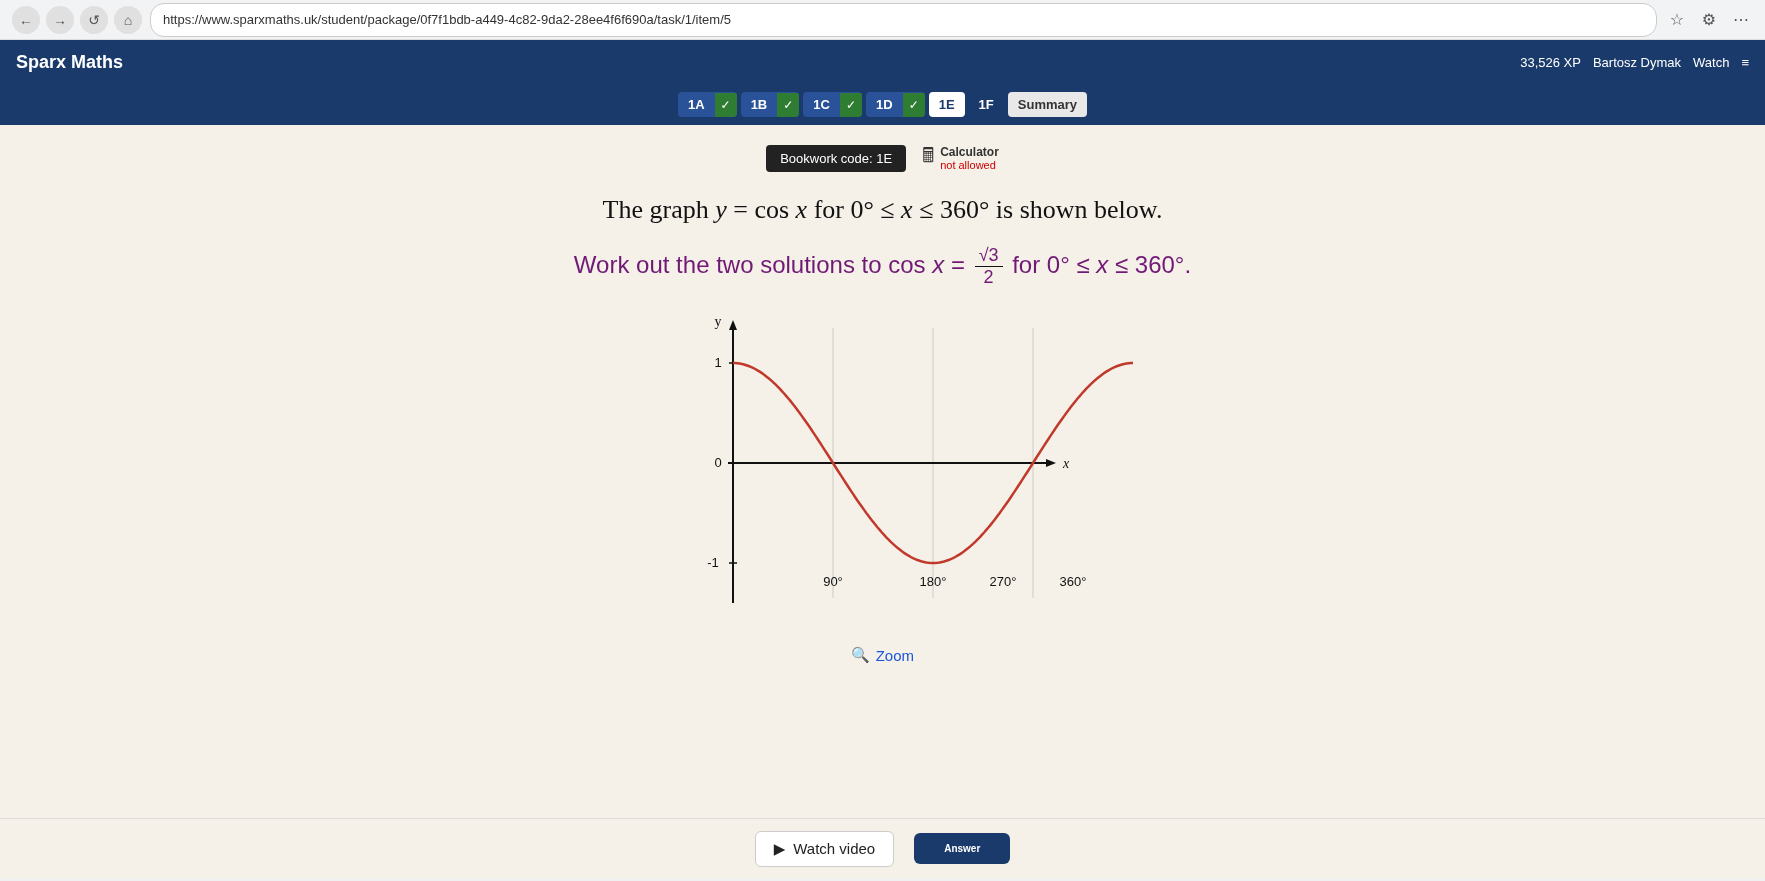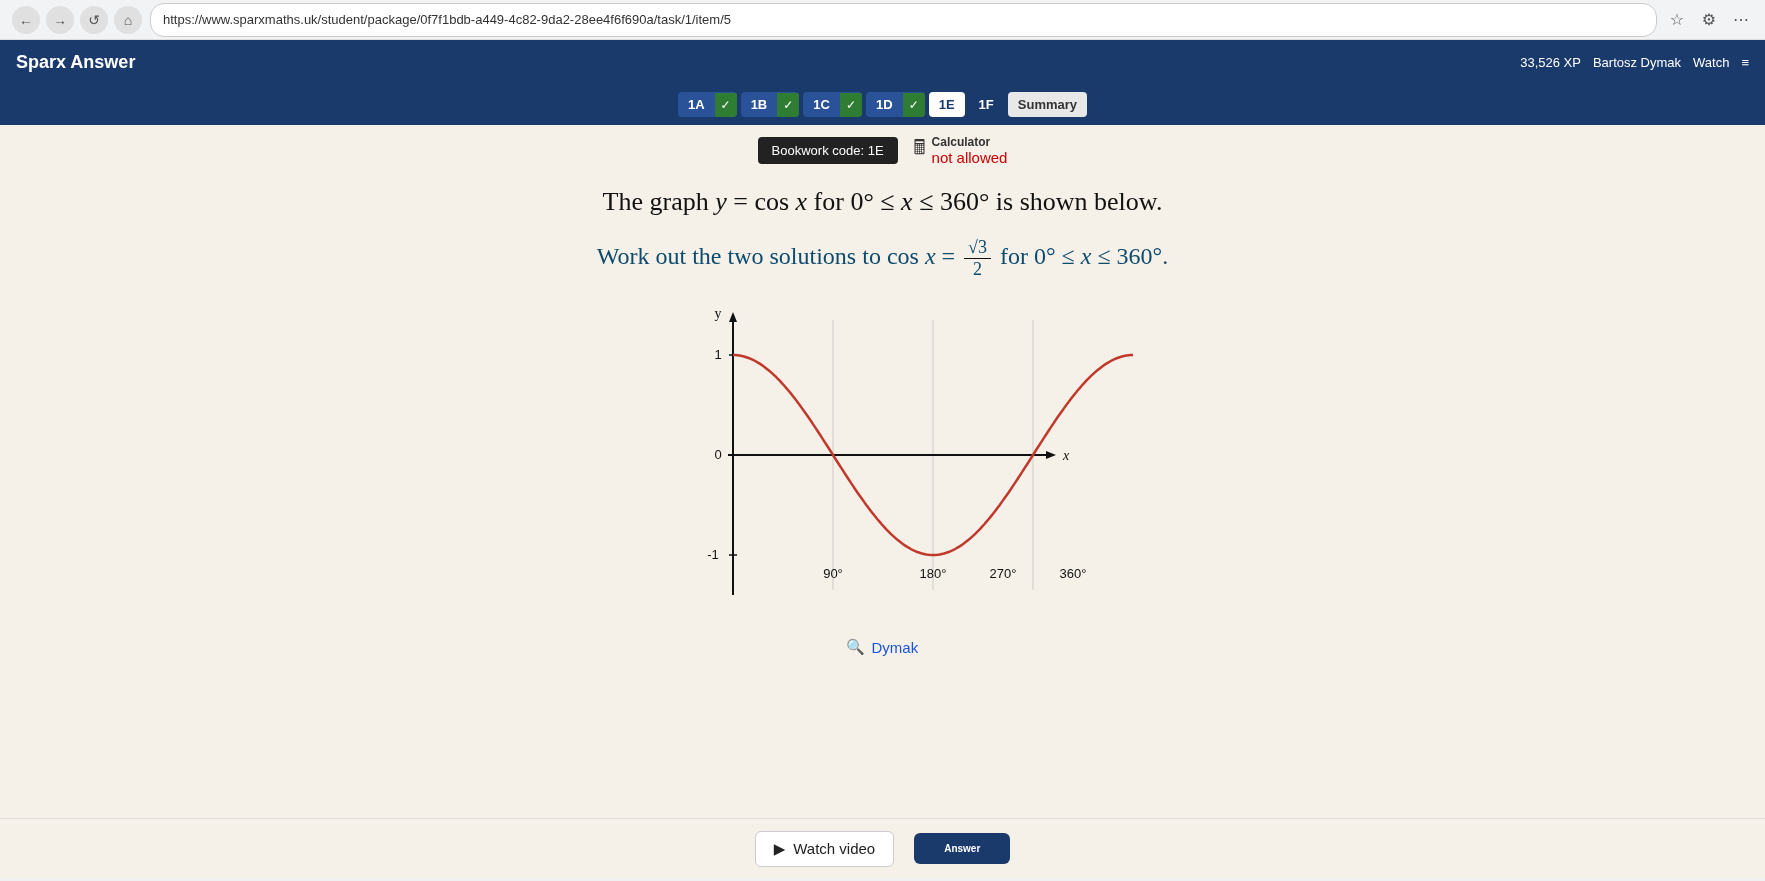--- a/index.html
+++ b/index.html
@@ -127,21 +127,21 @@
       color: #333;
     }
 
     
     .main-content {
       background: #f5f0e8;
       min-height: calc(881px - 40px - 44px - 44px);
       display: flex;
       flex-direction: column;
       align-items: center;
-      padding: 8px;
+      padding: 16px;
       position: relative;
     }
 
     
     .bookwork-bar {
       display: flex;
       align-items: center;
       gap: 16px;
       margin-bottom: 20px;
     }
@@ -167,22 +167,22 @@
       margin-bottom: 10px;
     }
     .question-text {
       font-size: 26px;
       color: #111;
       margin-bottom: 20px;
       font-family: 'Times New Roman', serif;
     }
     .question-text2 {
       font-size: 24px;
-      color: #0c4a6e;
-      font-family: Liberation Serif, serif;
+      color: #701a75;
+      font-family: Liberation Sans, sans-serif;
     }
 
     
     .graph-container {
       position: relative;
       margin: 10px auto;
     }
     .graph-svg {
       display: block;
     }
@@ -268,21 +268,21 @@
     <span>https://www.sparxmaths.uk/student/package/0f7f1bdb-a449-4c82-9da2-28ee4f6f690a/task/1/item/5</span>
   </div>
   <div class="browser-icons">
     <button class="browser-icon-btn">☆</button>
     <button class="browser-icon-btn">⚙</button>
     <button class="browser-icon-btn">⋯</button>
   </div>
 </div>
 
 <div class="sparx-header">
-  <span class="sparx-logo">Sparx Answer</span>
+  <span class="sparx-logo">Sparx Maths</span>
   <div class="header-right">
     <span>33,526 XP</span>
     <span>Bartosz Dymak</span>
     <button class="menu-btn">Watch</button>
     <span>≡</span>
   </div>
 </div>
 
 <div class="tab-nav">
   <div class="tab-item">
@@ -313,21 +313,21 @@
 </div>
 
 <div class="main-content">
 
   <div class="bookwork-bar">
     <div class="bookwork-code">Bookwork code: 1E</div>
     <div class="calculator-info">
       <span style="font-size:20px;">🖩</span>
       <div>
         <div style="font-size:12px; font-weight:bold;">Calculator</div>
-        <div style="font-size:15px; color:#c00;">not allowed</div>
+        <div style="font-size:11px; color:#c00;">not allowed</div>
       </div>
     </div>
   </div>
 
   <div class="question-area">
     <div class="question-text">
       The graph <em>y</em> = cos <em>x</em> for 0° ≤ <em>x</em> ≤ 360° is shown below.
     </div>
     <div class="question-text2">
       Work out the two solutions to cos <em>x</em> =
@@ -375,21 +375,21 @@
       <text x="380" y="278" font-size="13" font-family="Arial" fill="#111" text-anchor="middle">270°</text>
       <text x="450" y="278" font-size="13" font-family="Arial" fill="#111" text-anchor="middle">360°</text>
 
       <path d="M 110.0,55.0 L 112.2,55.1 L 114.4,55.2 L 116.7,55.5 L 118.9,56.0 L 121.1,56.5 L 123.3,57.2 L 125.6,58.0 L 127.8,58.9 L 130.0,59.9 L 132.2,61.0 L 134.4,62.3 L 136.7,63.6 L 138.9,65.1 L 141.1,66.7 L 143.3,68.4 L 145.6,70.2 L 147.8,72.1 L 150.0,74.1 L 152.2,76.2 L 154.4,78.4 L 156.7,80.7 L 158.9,83.1 L 161.1,85.5 L 163.3,88.1 L 165.6,90.7 L 167.8,93.4 L 170.0,96.2 L 172.2,99.1 L 174.4,102.0 L 176.7,105.0 L 178.9,108.1 L 181.1,111.2 L 183.3,114.3 L 185.6,117.5 L 187.8,120.8 L 190.0,124.1 L 192.2,127.4 L 194.4,130.8 L 196.7,134.2 L 198.9,137.6 L 201.1,141.1 L 203.3,144.5 L 205.6,148.0 L 207.8,151.5 L 210.0,155.0 L 212.2,158.5 L 214.4,162.0 L 216.7,165.5 L 218.9,168.9 L 221.1,172.4 L 223.3,175.8 L 225.6,179.2 L 227.8,182.6 L 230.0,185.9 L 232.2,189.2 L 234.4,192.5 L 236.7,195.7 L 238.9,198.8 L 241.1,201.9 L 243.3,205.0 L 245.6,208.0 L 247.8,210.9 L 250.0,213.8 L 252.2,216.6 L 254.4,219.3 L 256.7,221.9 L 258.9,224.5 L 261.1,226.9 L 263.3,229.3 L 265.6,231.6 L 267.8,233.8 L 270.0,235.9 L 272.2,237.9 L 274.4,239.8 L 276.7,241.6 L 278.9,243.3 L 281.1,244.9 L 283.3,246.4 L 285.6,247.7 L 287.8,249.0 L 290.0,250.1 L 292.2,251.1 L 294.4,252.0 L 296.7,252.8 L 298.9,253.5 L 301.1,254.0 L 303.3,254.5 L 305.6,254.8 L 307.8,254.9 L 310.0,255.0 L 312.2,254.9 L 314.4,254.8 L 316.7,254.5 L 318.9,254.0 L 321.1,253.5 L 323.3,252.8 L 325.6,252.0 L 327.8,251.1 L 330.0,250.1 L 332.2,249.0 L 334.4,247.7 L 336.7,246.4 L 338.9,244.9 L 341.1,243.3 L 343.3,241.6 L 345.6,239.8 L 347.8,237.9 L 350.0,235.9 L 352.2,233.8 L 354.4,231.6 L 356.7,229.3 L 358.9,226.9 L 361.1,224.5 L 363.3,221.9 L 365.6,219.3 L 367.8,216.6 L 370.0,213.8 L 372.2,210.9 L 374.4,208.0 L 376.7,205.0 L 378.9,201.9 L 381.1,198.8 L 383.3,195.7 L 385.6,192.5 L 387.8,189.2 L 390.0,185.9 L 392.2,182.6 L 394.4,179.2 L 396.7,175.8 L 398.9,172.4 L 401.1,168.9 L 403.3,165.5 L 405.6,162.0 L 407.8,158.5 L 410.0,155.0 L 412.2,151.5 L 414.4,148.0 L 416.7,144.5 L 418.9,141.1 L 421.1,137.6 L 423.3,134.2 L 425.6,130.8 L 427.8,127.4 L 430.0,124.1 L 432.2,120.8 L 434.4,117.5 L 436.7,114.3 L 438.9,111.2 L 441.1,108.1 L 443.3,105.0 L 445.6,102.0 L 447.8,99.1 L 450.0,96.2 L 452.2,93.4 L 454.4,90.7 L 456.7,88.1 L 458.9,85.5 L 461.1,83.1 L 463.3,80.7 L 465.6,78.4 L 467.8,76.2 L 470.0,74.1 L 472.2,72.1 L 474.4,70.2 L 476.7,68.4 L 478.9,66.7 L 481.1,65.1 L 483.3,63.6 L 485.6,62.3 L 487.8,61.0 L 490.0,59.9 L 492.2,58.9 L 494.4,58.0 L 496.7,57.2 L 498.9,56.5 L 501.1,56.0 L 503.3,55.5 L 505.6,55.2 L 507.8,55.1 L 510.0,55.0" fill="none" stroke="#c0392b" stroke-width="2.5" id="cosPath"></path>
     </svg>
 
   </div>
 
   <button class="zoom-btn">
     <span>🔍</span>
-    <span>Dymak</span>
+    <span>Zoom</span>
   </button>
 
   <div class="bottom-bar">
     <button class="watch-video-btn">
       <span>▶</span>
       <span>Watch video</span>
     </button>
     <button class="answer-btn">Answer</button>
   </div>
 

